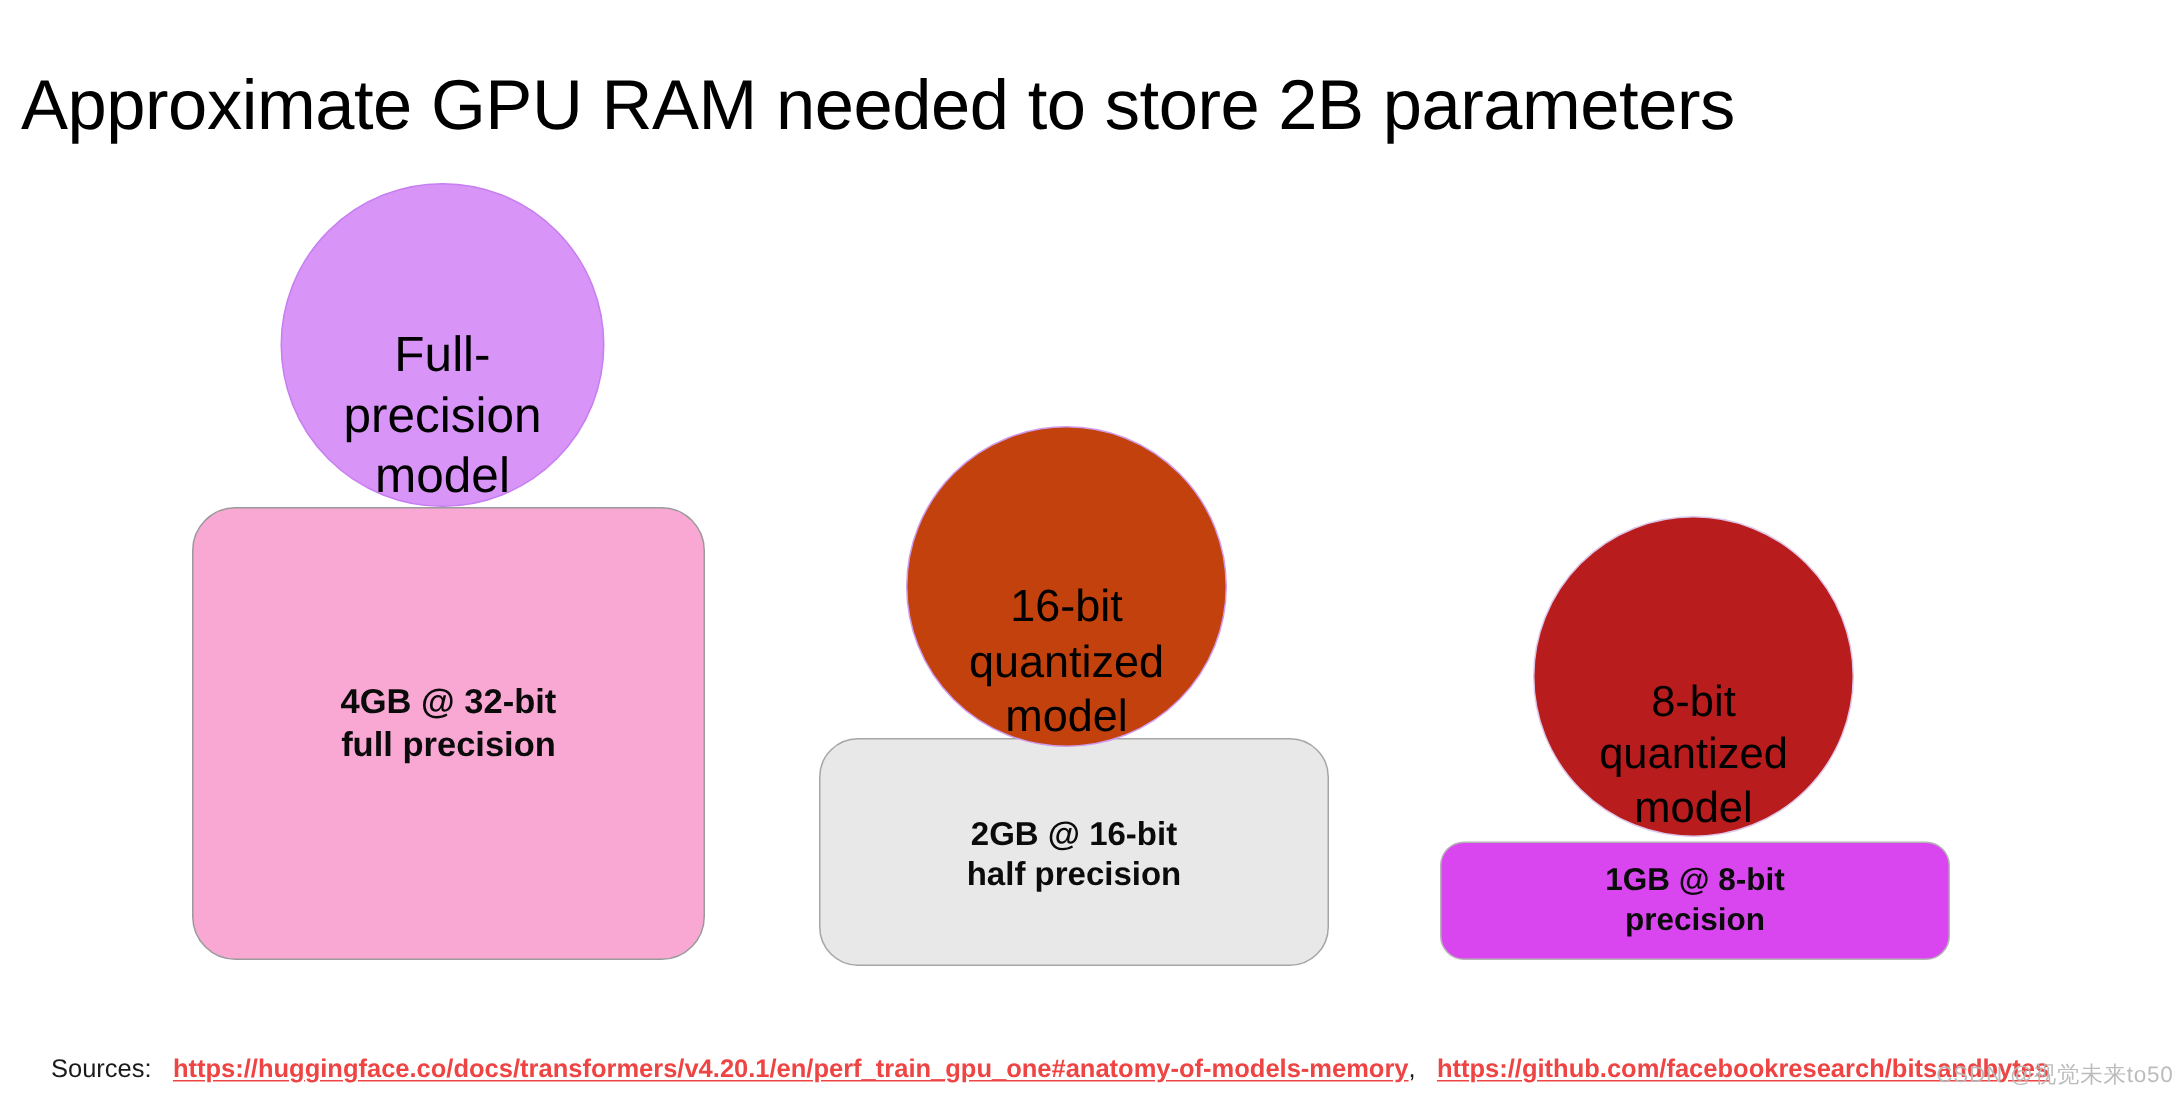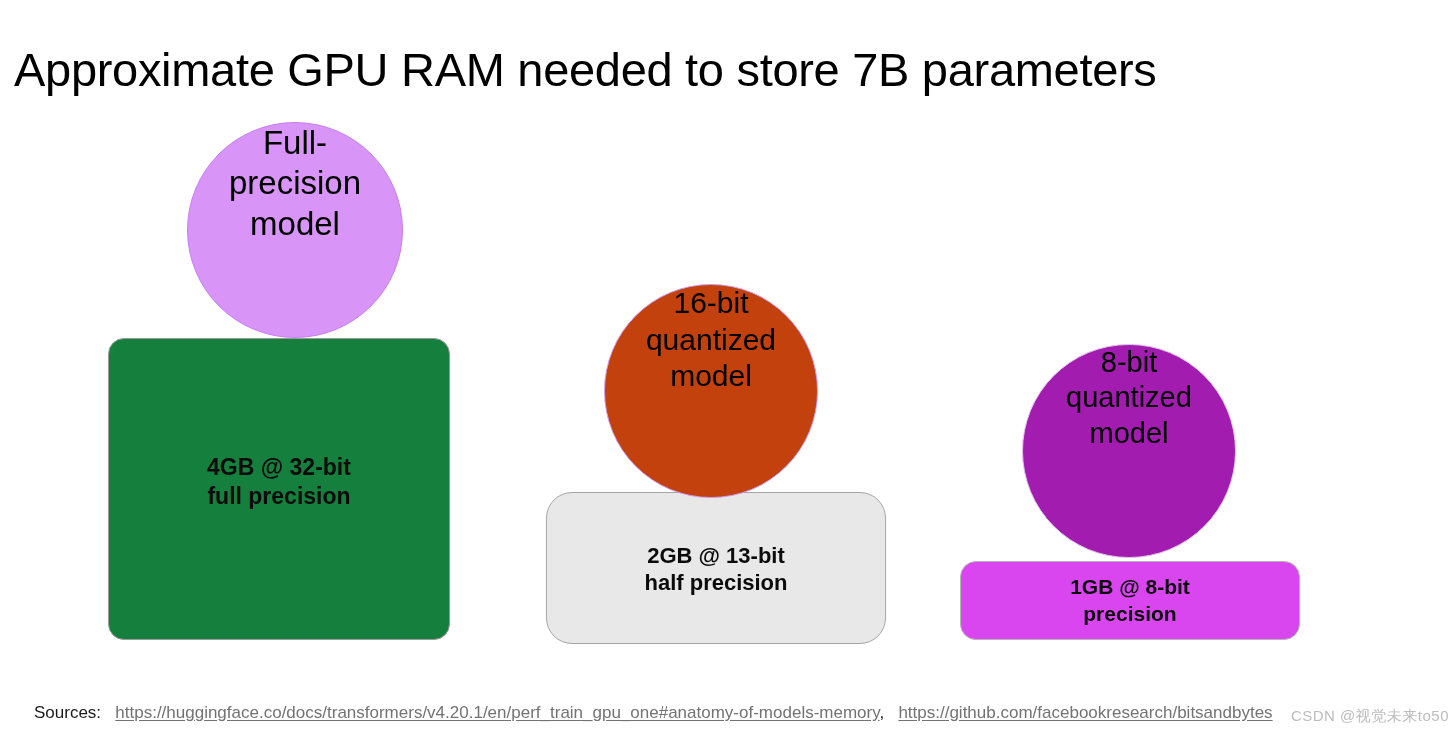--- a/index.html
+++ b/index.html
@@ -39,21 +39,21 @@
     height: 690px;
   }
 
   .group { position: absolute; }
 
   .bubble {
     position: absolute;
     border-radius: 50%;
     box-sizing: border-box;
     display: flex;
-    align-items: flex-start;
+    align-items: flex-end;
     justify-content: center;
     text-align: center;
     z-index: 2;
   }
   .bubble-label {
     display: block;
     width: 86%;
     white-space: pre-line;
     line-height: 1.22;
     color: #000000;
@@ -81,25 +81,25 @@
   
   #bubble-1 {
     left: 187px; top: 122px;
     width: 216px; height: 216px;
     background: #D895F7;
     border: 1px solid #c77ef0;
   }
   #bubble-1 .bubble-label { font-size: 33px; }
 
   #box-1 {
-    left: 108px; top: 338px;
+    left: 128px; top: 338px;
     width: 342px; height: 302px;
-    background: #15803d;
+    background: #f9a8d4;
     border: 1px solid #9a9a9a;
-    border-radius: 16px;
+    border-radius: 29px;
   }
   #box-1 .memory-label { font-size: 23px; margin-top: -14px; }
 
   
   #bubble-2 {
     left: 604px; top: 284px;
     width: 214px; height: 214px;
     background: #c2410c;
     border: 1px solid #cf9bec;
   }
@@ -111,21 +111,21 @@
     background: #E8E8E8;
     border: 1px solid #a6a6a6;
     border-radius: 26px;
   }
   #box-2 .memory-label { font-size: 22px; margin-top: 2px; }
 
   
   #bubble-3 {
     left: 1022px; top: 344px;
     width: 214px; height: 214px;
-    background: #a21caf;
+    background: #b91c1c;
     border: 1px solid #ddc5ea;
   }
   #bubble-3 .bubble-label { font-size: 29px; }
 
   #box-3 {
     left: 960px; top: 561px;
     width: 340px; height: 79px;
     background: #d946ef;
     border: 1px solid #b5b5b5;
     border-radius: 16px;
@@ -143,43 +143,44 @@
     white-space: nowrap;
     overflow: hidden;
     color: #1a1a1a;
   }
   .sources-label {
     display: inline;
     margin-top: 20px;
   }
   .sources-link {
     display: inline;
-    color: #737373;
+    color: #ef4444;
     text-decoration: underline;
     text-underline-offset: 2px;
+    font-weight: bold;
   }
   .sources-sep { display: inline; color: #1a1a1a; }
 
   
   .watermark {
     position: absolute;
     right: 6px;
     bottom: 4px;
     font-size: 15px;
     color: #b9b9b9;
     opacity: 0.95;
     white-space: nowrap;
     pointer-events: none;
     letter-spacing: 0.5px;
   }
 </style>
 </head>
 <body>
 
-<h1 class="slide-title">Approximate GPU RAM needed to store 7B parameters</h1>
+<h1 class="slide-title">Approximate GPU RAM needed to store 2B parameters</h1>
 
 <div class="diagram">
 
   <div class="group">
     <div class="bubble" id="bubble-1">
       <span class="bubble-label">Full-
 precision
 model</span>
     </div>
     <div class="memory-box" id="box-1">
@@ -188,21 +189,21 @@
     </div>
   </div>
 
   <div class="group">
     <div class="bubble" id="bubble-2">
       <span class="bubble-label">16-bit
 quantized
 model</span>
     </div>
     <div class="memory-box" id="box-2">
-      <span class="memory-label">2GB @ 13-bit
+      <span class="memory-label">2GB @ 16-bit
 half precision</span>
     </div>
   </div>
 
   <div class="group">
     <div class="bubble" id="bubble-3">
       <span class="bubble-label">8-bit
 quantized
 model</span>
     </div>

